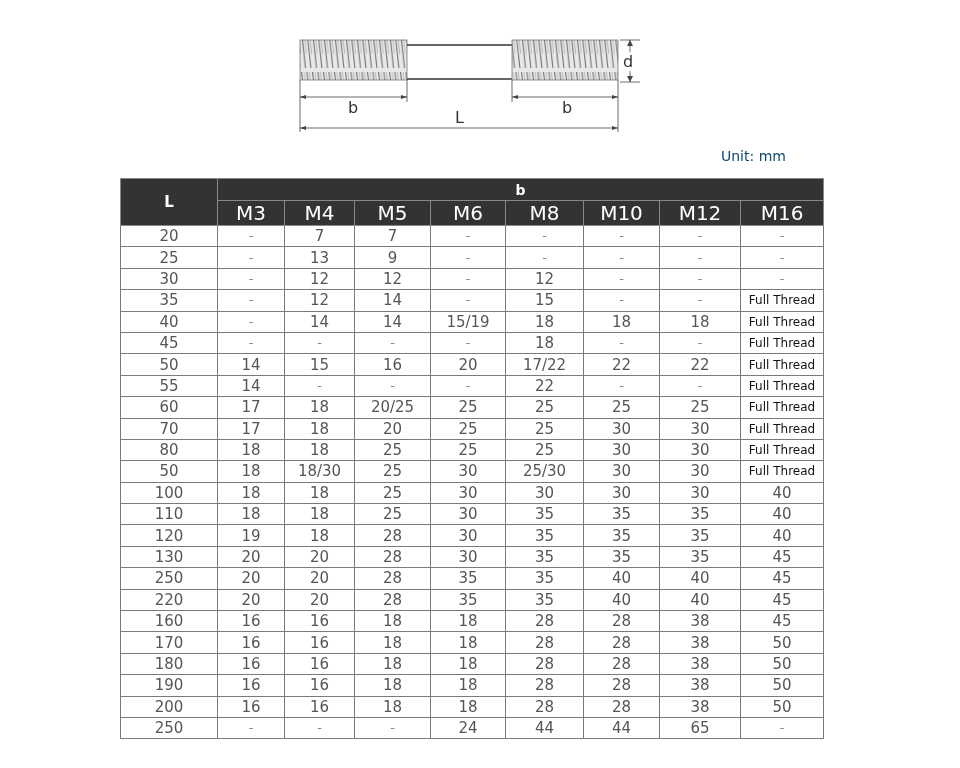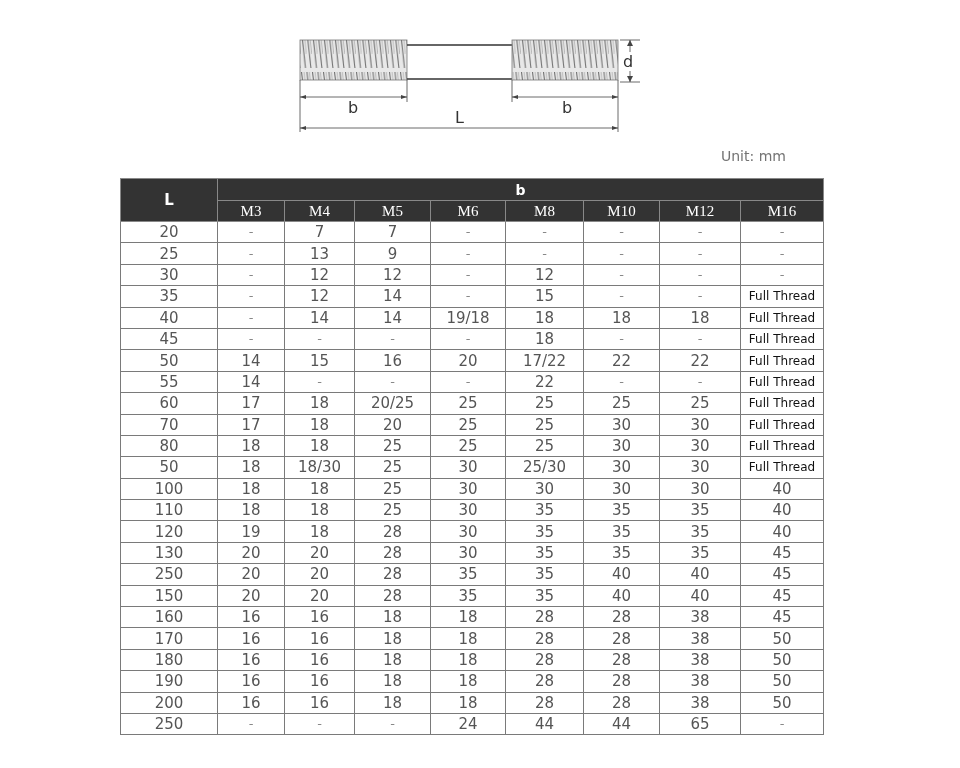--- a/index.html
+++ b/index.html
@@ -1,23 +1,23 @@
 <!DOCTYPE html>
 <html><head>
   <meta charset="utf-8">
   <style>
     html, body { margin:0; padding:0; background:#ffffff; }
     body { width:960px; height:768px; position:relative; overflow:hidden; font-family:"DejaVu Sans", sans-serif; color:#555; }
     .diagram { position:absolute; left:290px; top:30px; width:360px; height:110px; }
-    .unit { position:absolute; left:721px; top:148px; font-size:14px; color:#737373; }
+    .unit { position:absolute; left:721px; top:148px; font-size:14px; color:#0c4a6e; }
     table.spec { position:absolute; left:120px; top:178px; border-collapse:collapse; table-layout:fixed; width:703px; }
     table.spec th { background:#333333; color:#ffffff; font-weight:normal; border:1px solid #888; padding:0; text-align:center; }
     table.spec th.hL { font-size:15px; height:42px; font-weight:bold; }
     table.spec th.hb { font-size:14px; height:21px; font-weight:bold; }
-    table.spec th.hsize { font-size:15px; height:20px;font-family:Liberation Serif, serif; }
+    table.spec th.hsize { font-size:20px; height:20px; }
     table.spec td { border:1px solid #7a7a7a; text-align:center; font-size:15px; height:20.4px; padding:0; color:#555; line-height:20px; }
     table.spec td.ft { font-size:12px; color:#111; }
     table.spec td.dash { color:#888; font-size:13px; }
   </style>
 </head>
 <body>
 
 <div class="diagram">
   <svg width="360" height="110" viewBox="0 0 360 110" xmlns="http://www.w3.org/2000/svg">
     <defs>
@@ -137,21 +137,21 @@
         <td>15</td>
         <td class="dash">-</td>
         <td class="dash">-</td>
         <td class="ft">Full Thread</td>
       </tr>
       <tr>
         <td>40</td>
         <td class="dash">-</td>
         <td>14</td>
         <td>14</td>
-        <td>19/18</td>
+        <td>15/19</td>
         <td>18</td>
         <td>18</td>
         <td>18</td>
         <td class="ft">Full Thread</td>
       </tr>
       <tr>
         <td>45</td>
         <td class="dash">-</td>
         <td class="dash">-</td>
         <td class="dash">-</td>
@@ -276,21 +276,21 @@
         <td>20</td>
         <td>20</td>
         <td>28</td>
         <td>35</td>
         <td>35</td>
         <td>40</td>
         <td>40</td>
         <td>45</td>
       </tr>
       <tr>
-        <td>150</td>
+        <td>220</td>
         <td>20</td>
         <td>20</td>
         <td>28</td>
         <td>35</td>
         <td>35</td>
         <td>40</td>
         <td>40</td>
         <td>45</td>
       </tr>
       <tr>

